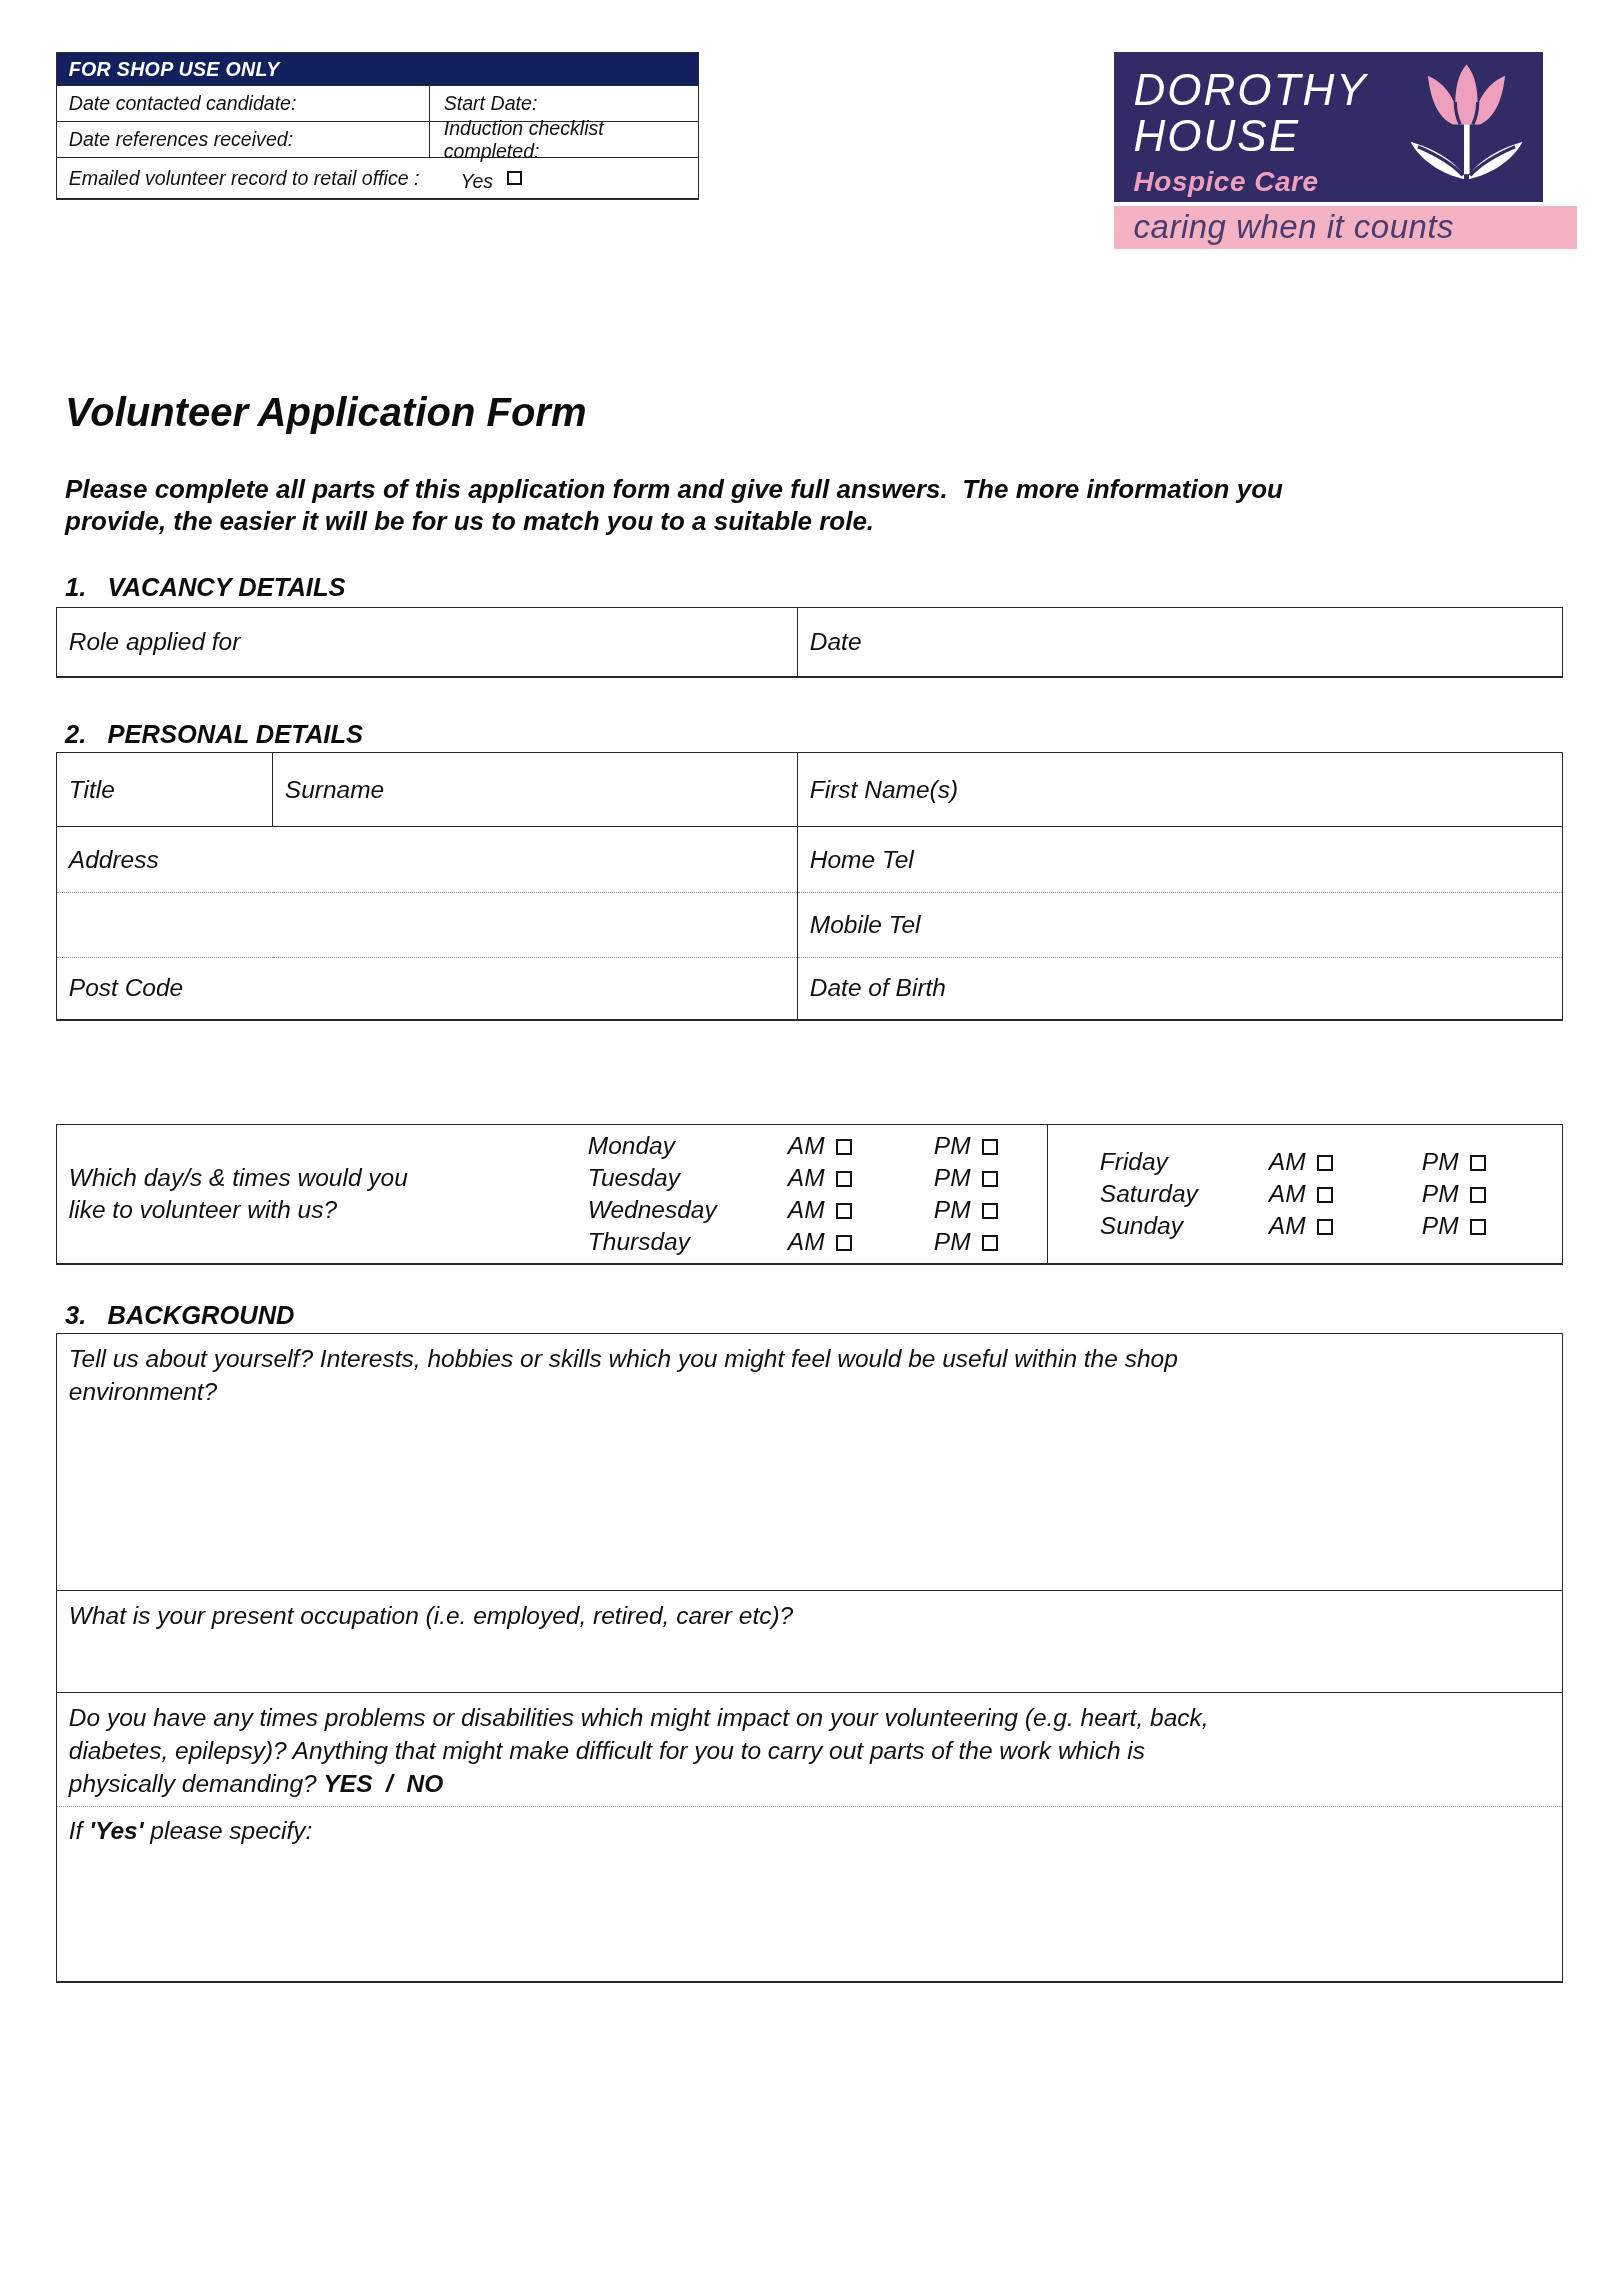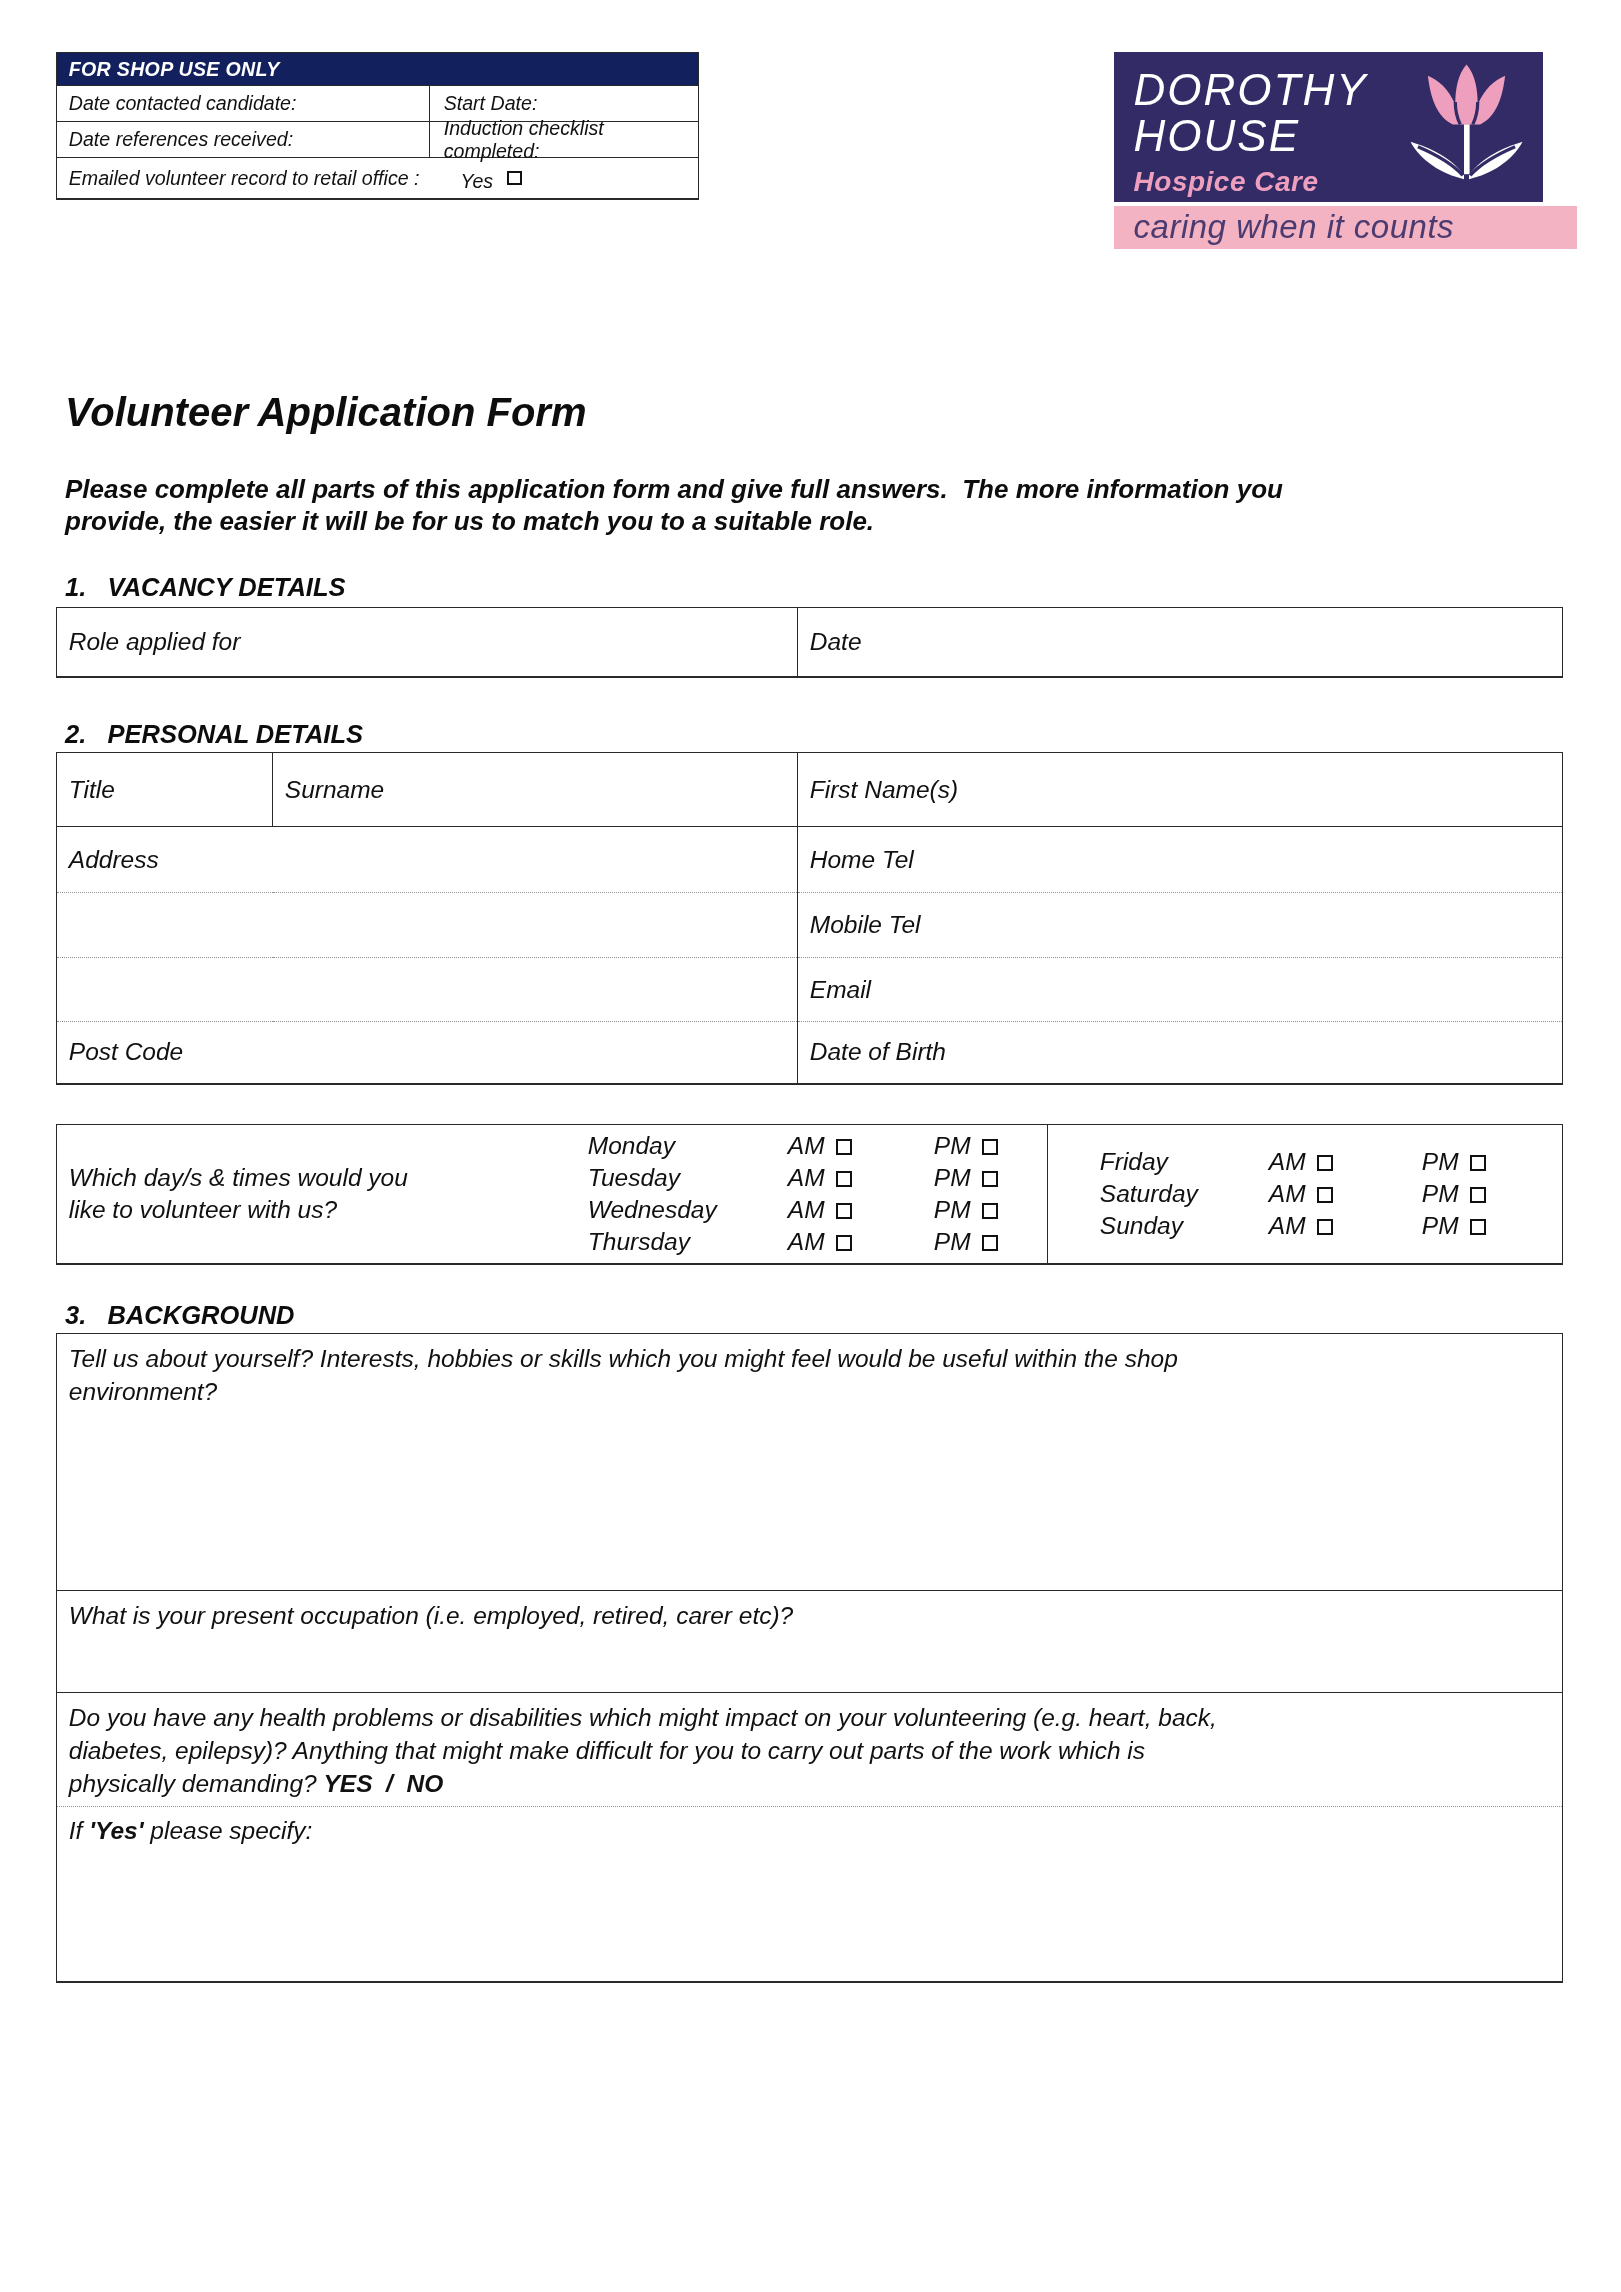--- a/index.html
+++ b/index.html
@@ -153,24 +153,20 @@
       <td>First Name(s)</td>
     </tr>
     <tr class="dot-b" style="height:66px;">
       <td colspan="2">Address</td>
       <td>Home Tel</td>
     </tr>
     <tr class="dot-b" style="height:65px;">
       <td colspan="2"></td>
       <td>Mobile Tel</td>
     </tr>
-    <tr class="dot-b" style="height:64px;">
-      <td colspan="2"></td>
-      <td>Email</td>
-    </tr>
     <tr style="height:62px;">
       <td colspan="2">Post Code</td>
       <td>Date of Birth</td>
     </tr>
   </tbody>
     </table>
 
   <table class="tbl bb2 avail" style="top:1124px;">
     <tbody>
         <tr style="height:134px;">
@@ -269,21 +265,21 @@
         <div>environment?</div>
       </td>
     </tr>
     <tr class="solid-b" style="height:102px;">
       <td class="top">
         <div>What is your present occupation (i.e. employed, retired, carer etc)?</div>
       </td>
     </tr>
     <tr class="dot-b" style="height:109px;">
       <td class="top">
-        <div>Do you have any health problems or disabilities which might impact on your volunteering (e.g. heart, back,</div>
+        <div>Do you have any times problems or disabilities which might impact on your volunteering (e.g. heart, back,</div>
         <div>diabetes, epilepsy)? Anything that might make difficult for you to carry out parts of the work which is</div>
         <div>
           <span class="pre">physically demanding? </span><span class="bold pre">YES  /  NO</span>
         </div>
       </td>
     </tr>
     <tr style="height:176px;">
       <td class="top">
         <span class="pre">If </span><span class="bold">'Yes'</span><span class="pre"> please specify:</span>
       </td>

